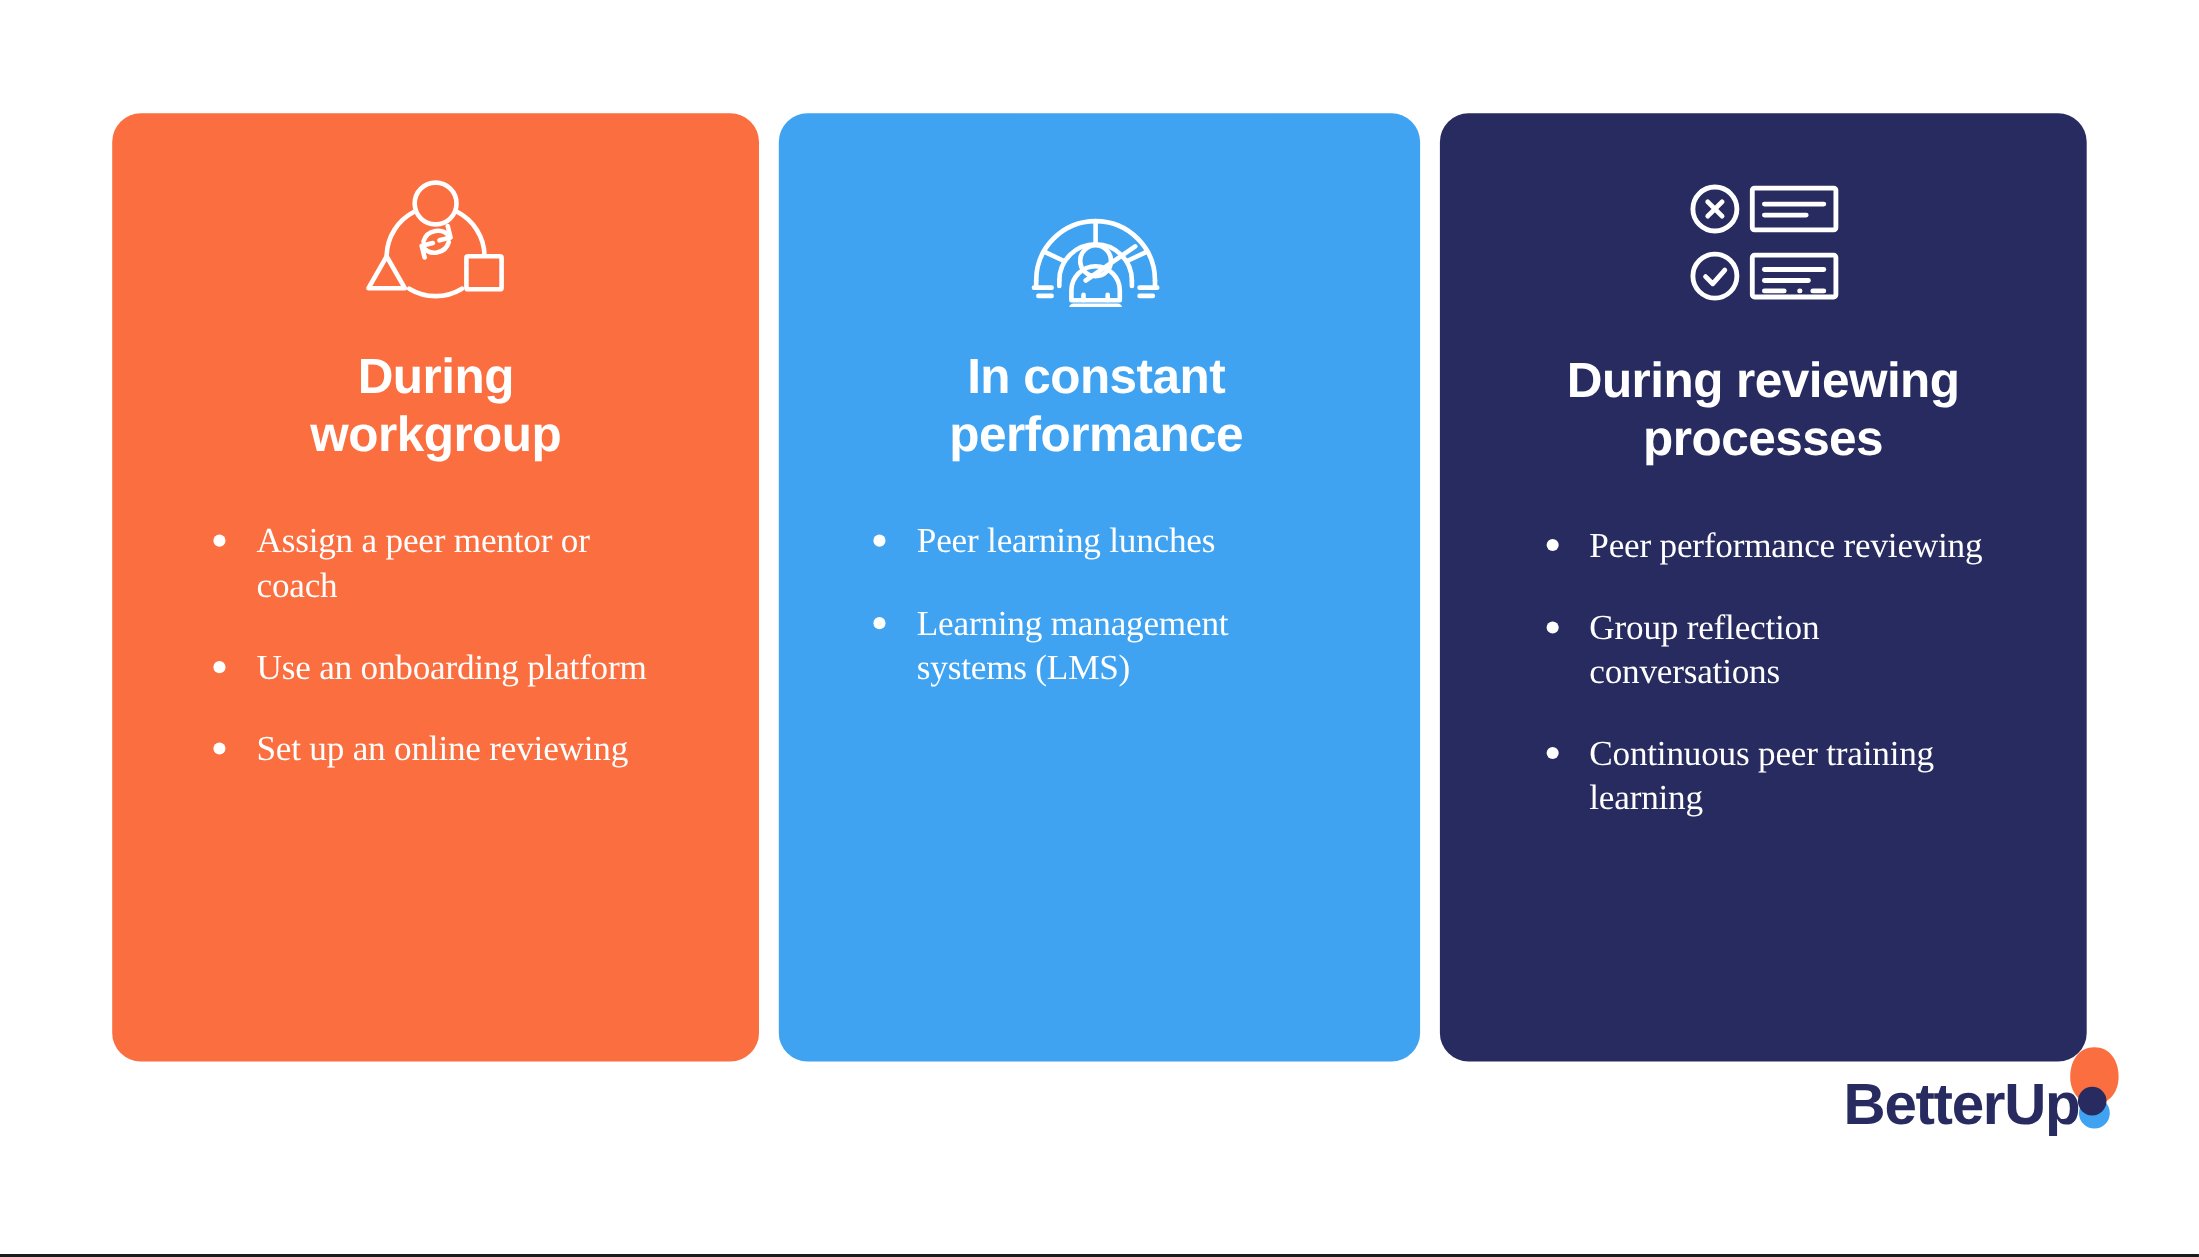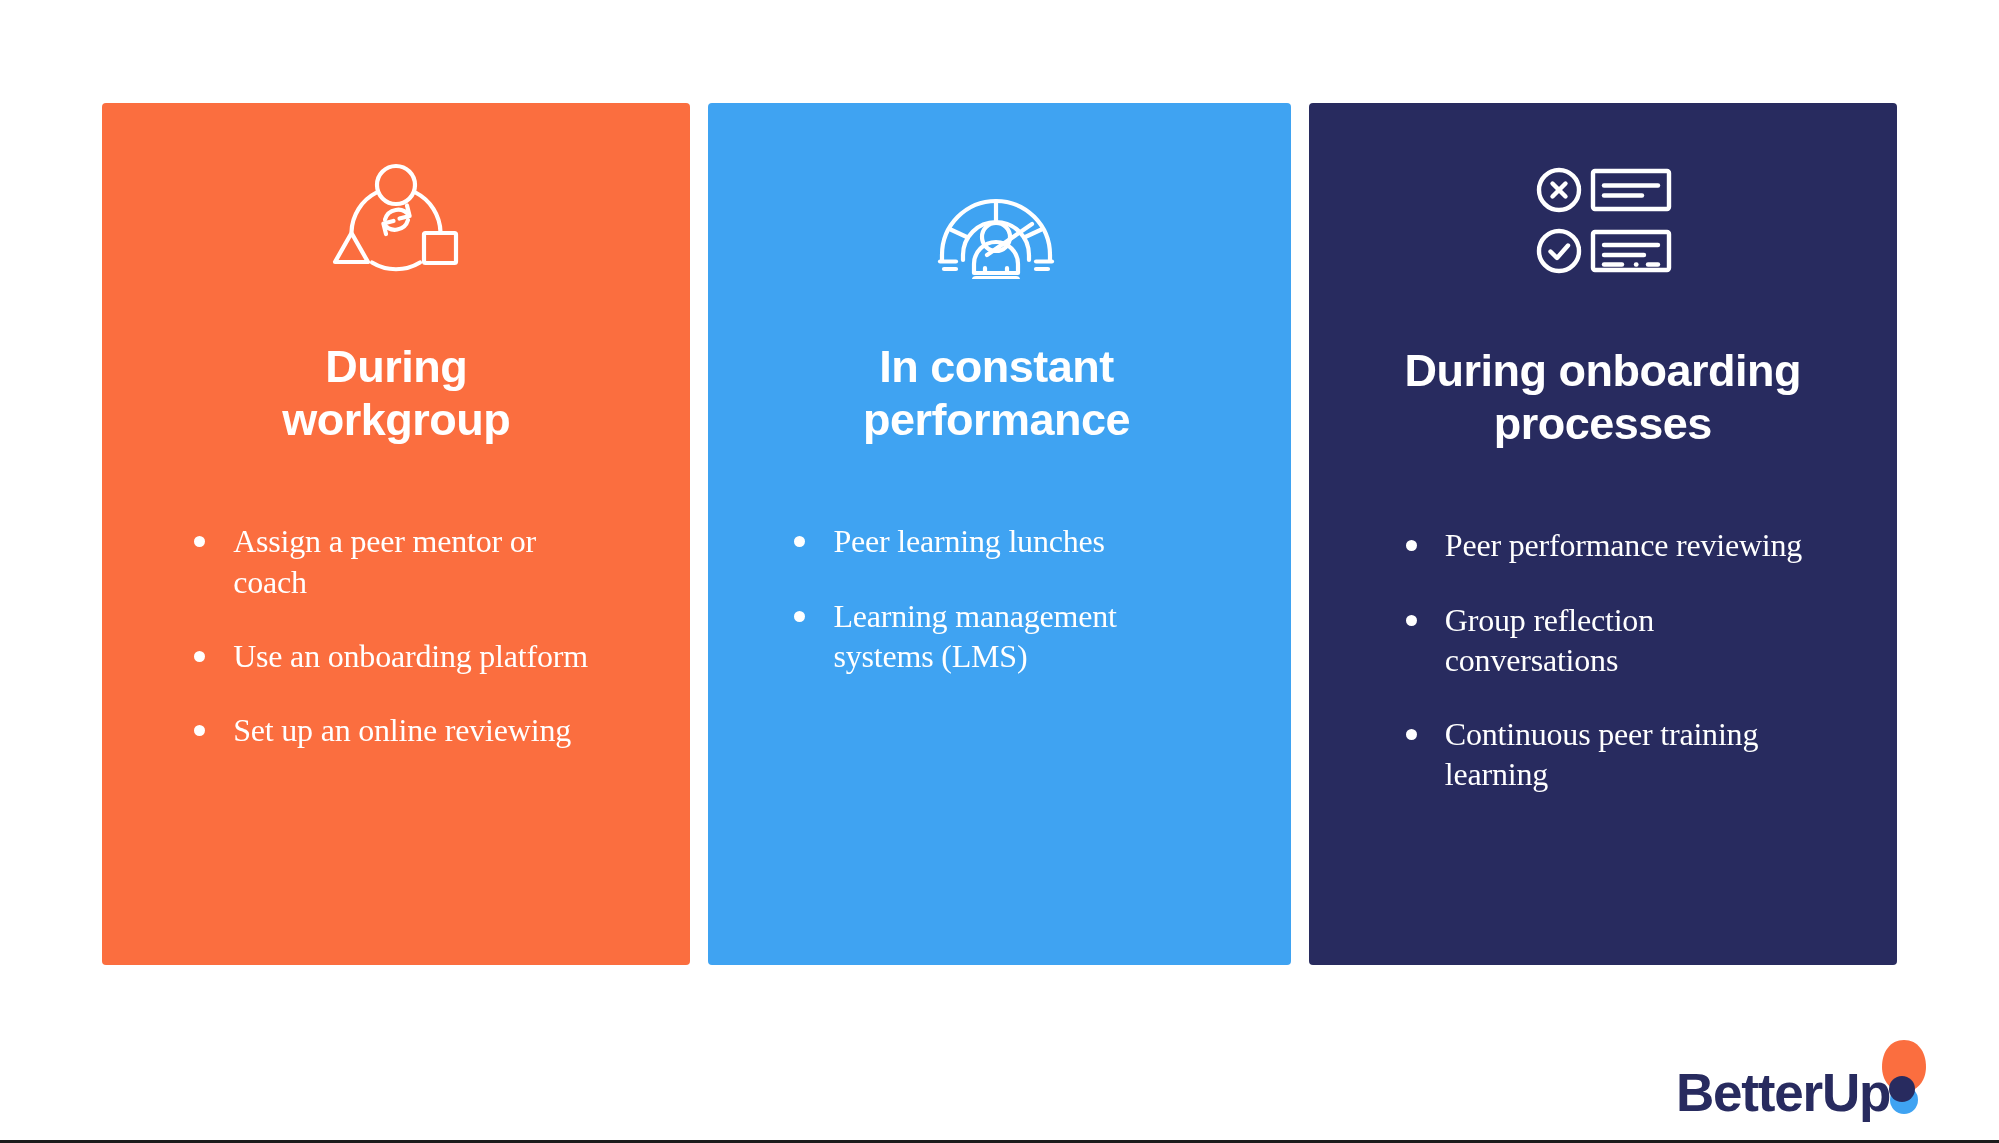--- a/index.html
+++ b/index.html
@@ -31,29 +31,28 @@
     top: 103px;
     width: 1795px;
     height: 862px;
     display: flex;
     flex-direction: row;
     gap: 18px;
   }
 
   .card {
     flex: 1 1 0;
-    border-radius: 4px;
+    border-radius: 26px;
     box-sizing: border-box;
     padding: 58px 34px 30px 34px;
     display: flex;
     flex-direction: column;
     align-items: center;
     position: relative;
     overflow: hidden;
-    gap: 25px;
   }
 
   .card--orange { background: #fb6e3f; }
   .card--blue   { background: #3fa3f2; padding-left: 28px; }
   .card--navy   { background: #282b5f; }
 
   .card-icon {
     width: 150px;
     height: 118px;
     display: block;
@@ -105,21 +104,21 @@
     width: 11px;
     height: 11px;
     border-radius: 50%;
     background: #ffffff;
   }
 
   
   .logo {
     position: absolute;
     left: 1676px;
-    top: 1052px;
+    top: 964px;
     width: 250px;
     height: 90px;
   }
   .logo-wordmark {
     position: absolute;
     left: 0;
     top: 14px;
     font-size: 53px;
     font-weight: bold;
     color: #282b5f;
@@ -247,21 +246,21 @@
         <path d="M22.5 90.5 L 29 97 L 40 84.5"></path>
 
         <rect x="65" y="71" width="76" height="38" rx="2"></rect>
         <path d="M76 84 L 130 84"></path>
         <path d="M76 94 L 116 94"></path>
         <path d="M76 103.5 L 94 103.5"></path>
         <path d="M108 103.5 L 108.4 103.5"></path>
         <path d="M120 103.5 L 130 103.5"></path>
       </svg>
 
-      <h2 class="card-title"><span>During onboarding</span><br><span>processes</span></h2>
+      <h2 class="card-title"><span>During reviewing</span><br><span>processes</span></h2>
 
       <ul class="card-list">
         <li>
           <span class="bullet-dot"></span>
           <span>Peer performance reviewing</span>
         </li>
         <li>
           <span class="bullet-dot"></span>
           <span>Group reflection conversations</span>
         </li>

